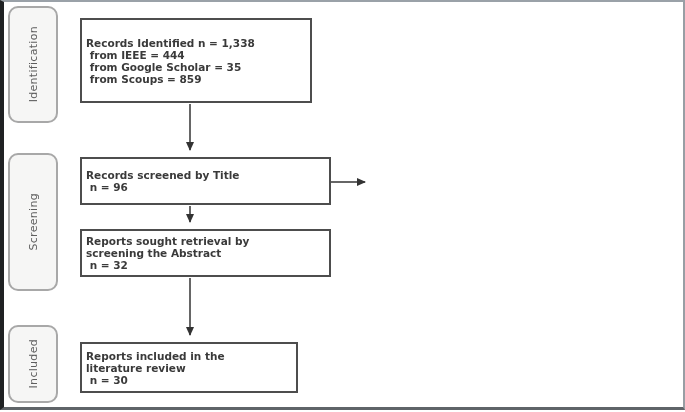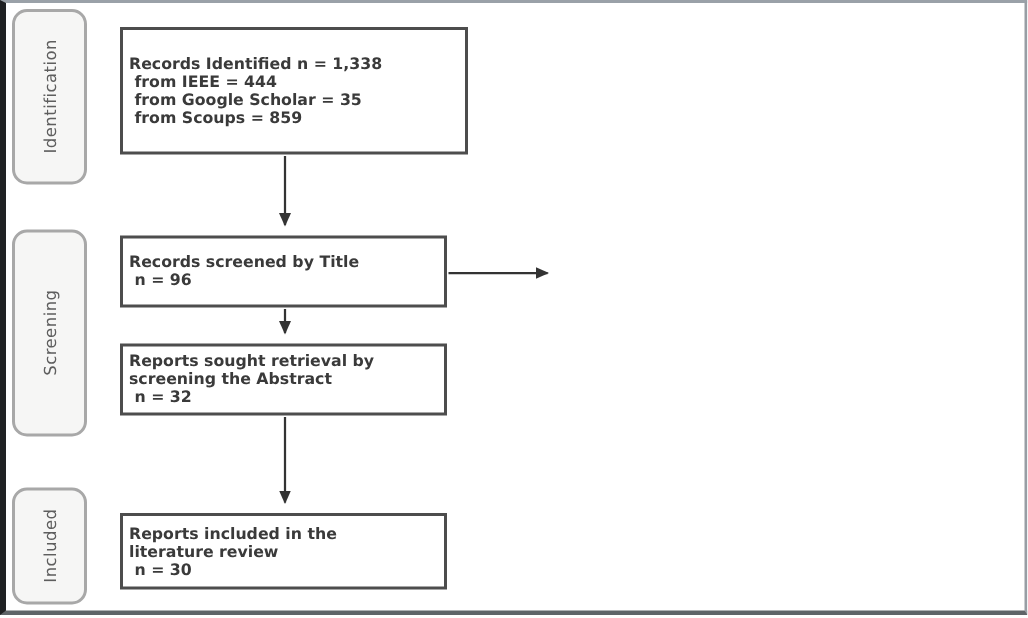--- a/index.html
+++ b/index.html
@@ -93,27 +93,27 @@
     <span class="vtext">Included</span>
   </div>
 
   <div class="node" style="left:80px; top:18px; width:232px; height:85px;">
     <span>Records Identified n = 1,338
  from IEEE = 444
  from Google Scholar = 35
  from Scoups = 859</span>
   </div>
 
-  <div class="node" style="left:80px; top:157px; width:218px; height:48px;">
+  <div class="node" style="left:80px; top:157px; width:251px; height:48px;">
     <span>Records screened by Title
  n = 96</span>
   </div>
 
 
-  <div class="node" style="left:80px; top:229px; width:218px; height:48px;">
+  <div class="node" style="left:80px; top:229px; width:251px; height:48px;">
     <span>Reports sought retrieval by
 screening the Abstract
  n = 32</span>
   </div>
 
   <div class="node" style="left:80px; top:342px; width:218px; height:51px;">
     <span>Reports included in the
 literature review
  n = 30</span>
   </div>

